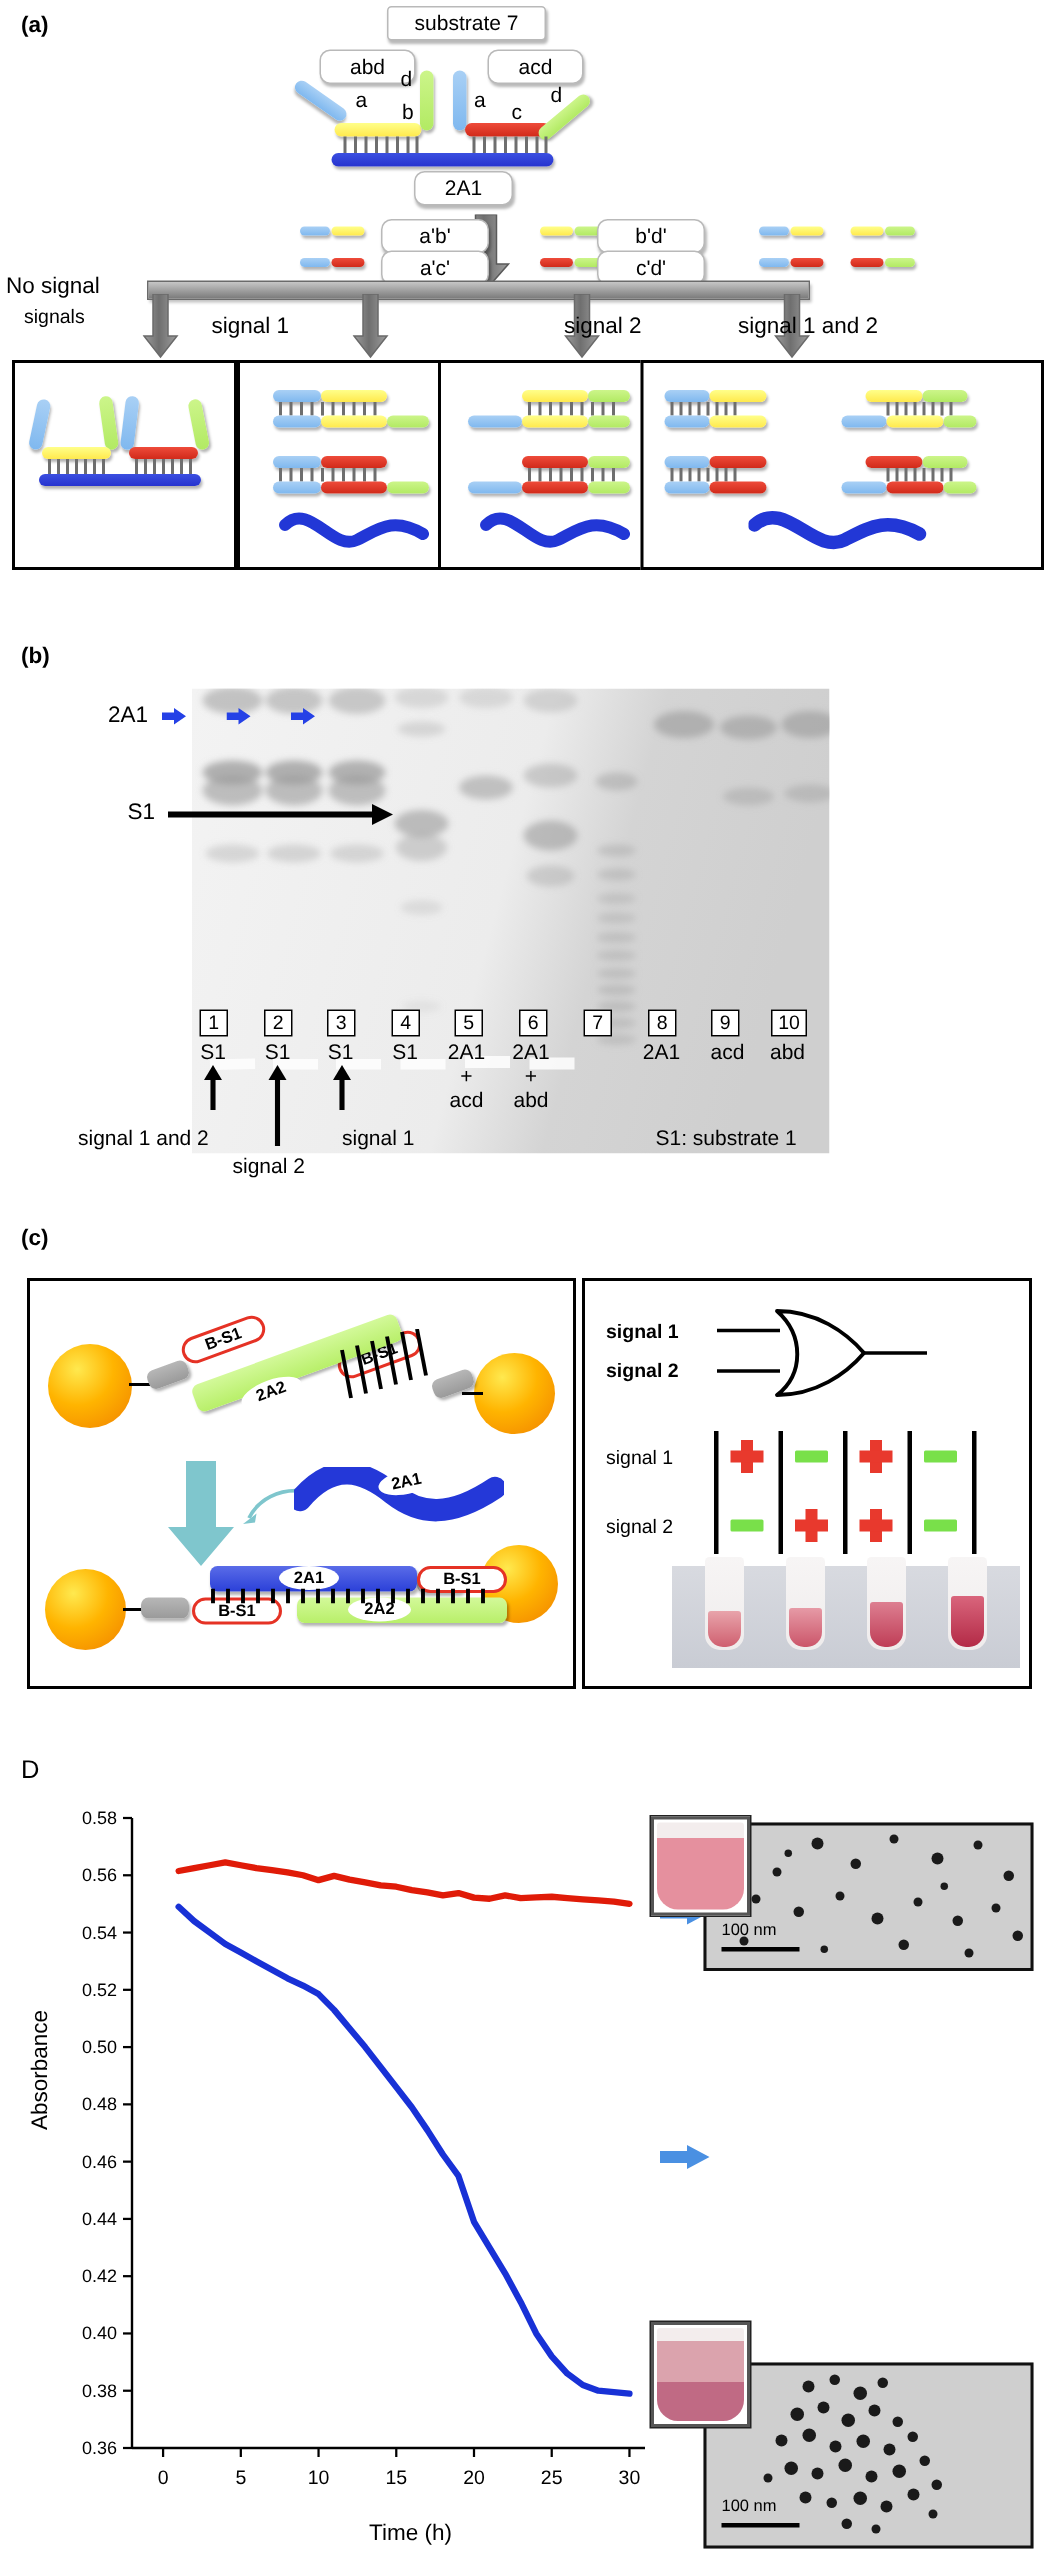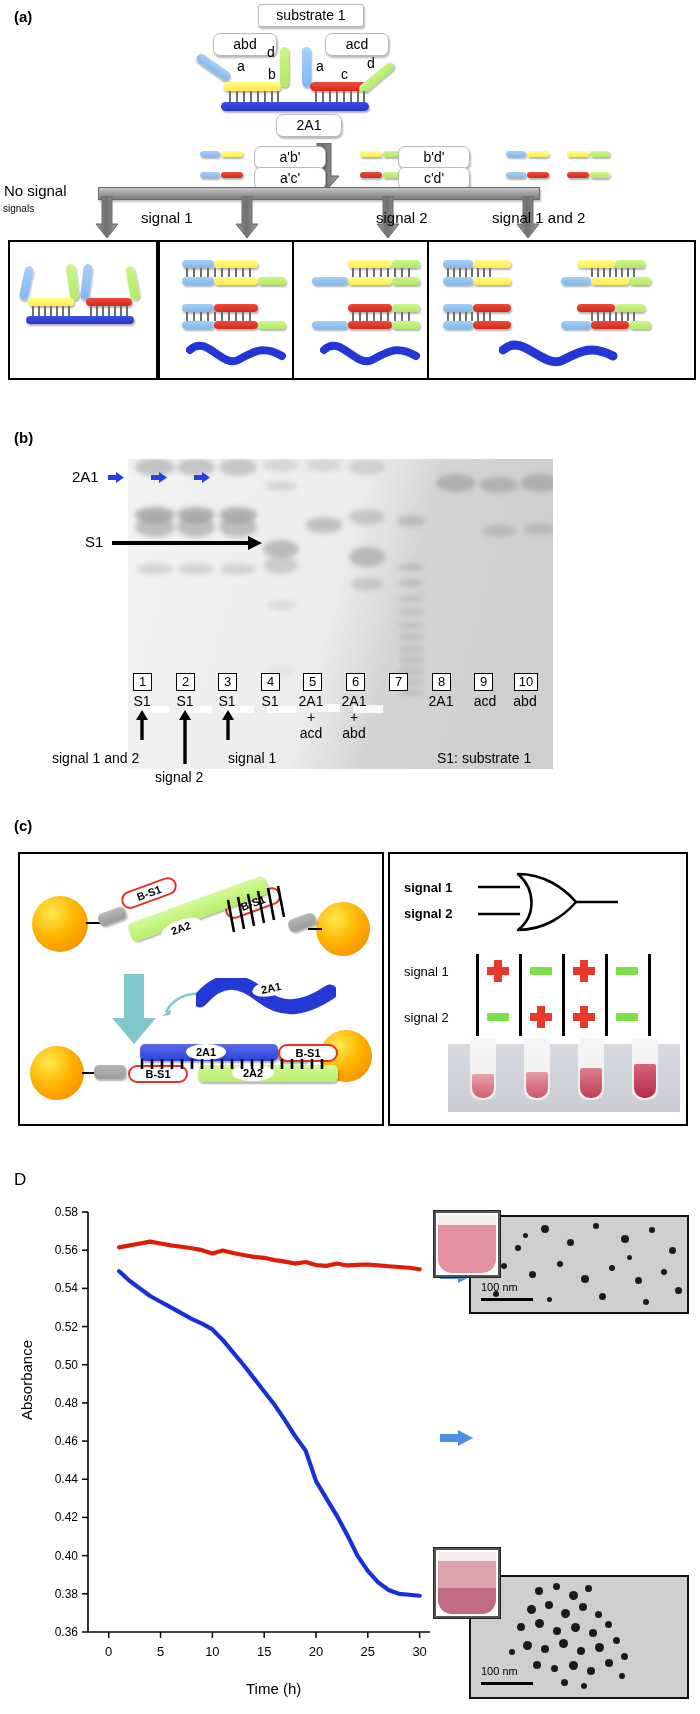--- a/index.html
+++ b/index.html
@@ -64,21 +64,21 @@
   .scalebar{position:absolute;height:2.5px;background:#000;}
   .scalelab{position:absolute;font-size:11px;color:#000;}
   .tubeinset{position:absolute;border:2px solid #555;background:#fff;padding:2px;box-shadow:0 0 0 1px #222;}
   .bluearrow{position:absolute;}
 </style>
 </head>
 <body>
 
 <div class="abs panel-letter" style="left:14px;top:8px;">(a)</div>
 
-<div class="abs callout sq" style="left:258px;top:4px;width:88px;">substrate 1</div>
+<div class="abs callout sq" style="left:258px;top:4px;width:88px;">substrate 7</div>
 
 <div class="abs callout" style="left:213px;top:33px;width:46px;">abd</div>
 <div class="abs callout" style="left:325px;top:33px;width:46px;">acd</div>
 
 <div class="abs" style="left:195px;top:48px;width:200px;height:60px;">
 
   <div class="str c-blue" style="left:5px;top:4px;width:40px;height:9px;transform:rotate(35deg);transform-origin:left top;"></div>
 
   <div class="str c-yellow" style="left:28px;top:34px;width:58px;height:9px;"></div>
 
@@ -170,21 +170,21 @@
   <polygon points="7,0 17,0 17,28 23,28 12,42 1,28 7,28" fill="url(#gg)" stroke="#6a6a6a" stroke-width="1"></polygon>
 </svg>
 <svg class="abs" style="left:376px;top:196px;" width="26" height="44">
   <polygon points="7,0 17,0 17,28 23,28 12,42 1,28 7,28" fill="url(#gg)" stroke="#6a6a6a" stroke-width="1"></polygon>
 </svg>
 <svg class="abs" style="left:516px;top:196px;" width="26" height="44">
   <polygon points="7,0 17,0 17,28 23,28 12,42 1,28 7,28" fill="url(#gg)" stroke="#6a6a6a" stroke-width="1"></polygon>
 </svg>
 
 <div class="abs lbl" style="left:4px;top:182px;font-size:15px;">No signal</div>
-<div class="abs lbl" style="left:3px;top:203px;font-size:10px;">signals</div>
+<div class="abs lbl" style="left:16px;top:203px;font-size:13px;">signals</div>
 <div class="abs lbl" style="left:141px;top:209px;font-size:15px;">signal 1</div>
 <div class="abs lbl" style="left:376px;top:209px;font-size:15px;">signal 2</div>
 <div class="abs lbl" style="left:492px;top:209px;font-size:15px;">signal 1 and 2</div>
 
 <div class="obox" style="left:8px;top:240px;width:146px;height:136px;">
   <div class="str c-blue" style="left:12px;top:24px;width:9px;height:34px;transform:rotate(12deg);"></div>
   <div class="str c-green" style="left:58px;top:22px;width:9px;height:36px;transform:rotate(-8deg);"></div>
   <div class="str c-blue" style="left:72px;top:22px;width:9px;height:36px;transform:rotate(7deg);"></div>
   <div class="str c-green" style="left:118px;top:24px;width:9px;height:34px;transform:rotate(-11deg);"></div>
   <div class="str c-yellow" style="left:18px;top:56px;width:46px;height:8px;"></div>

